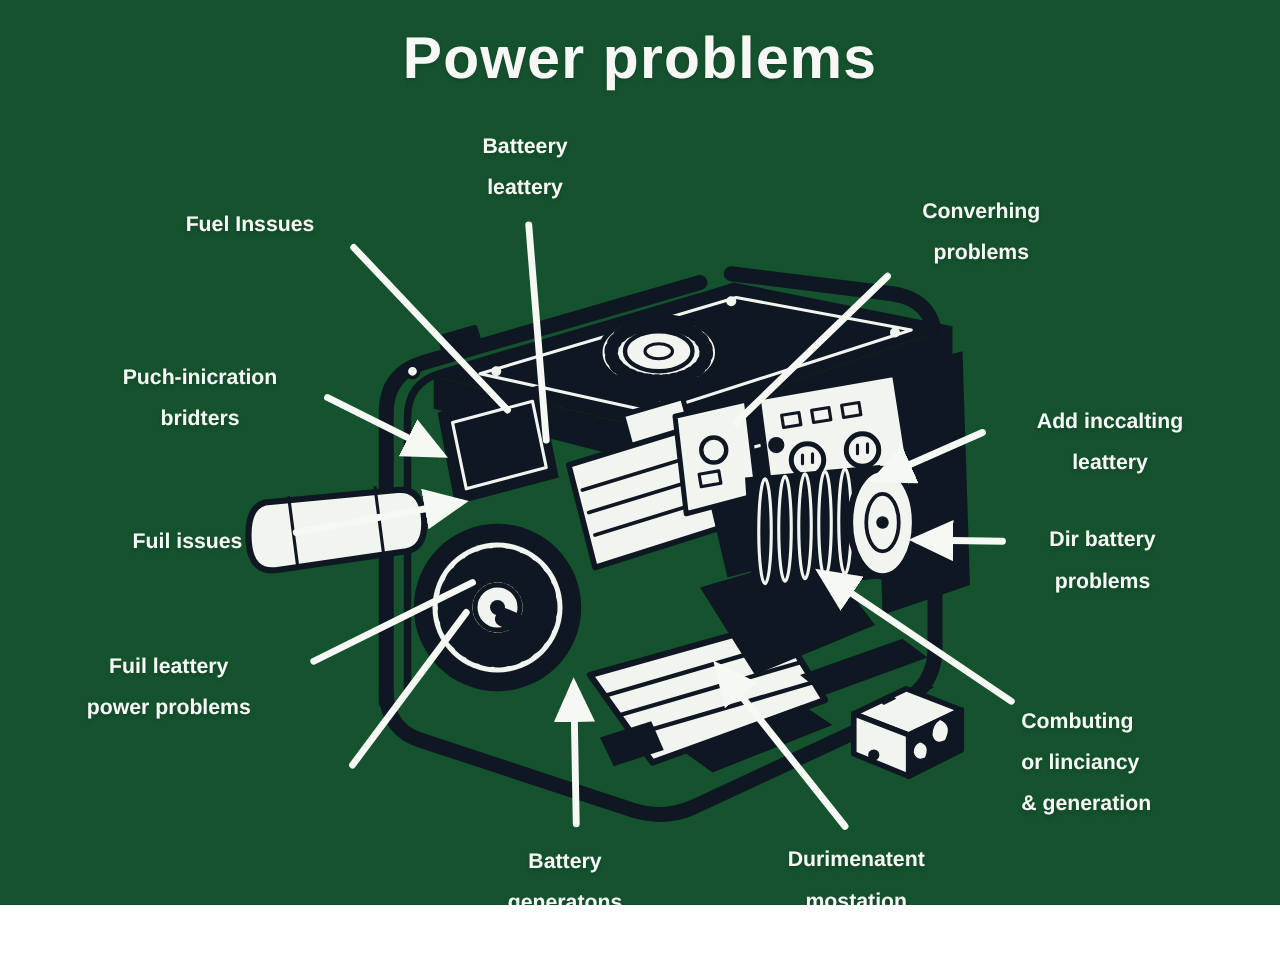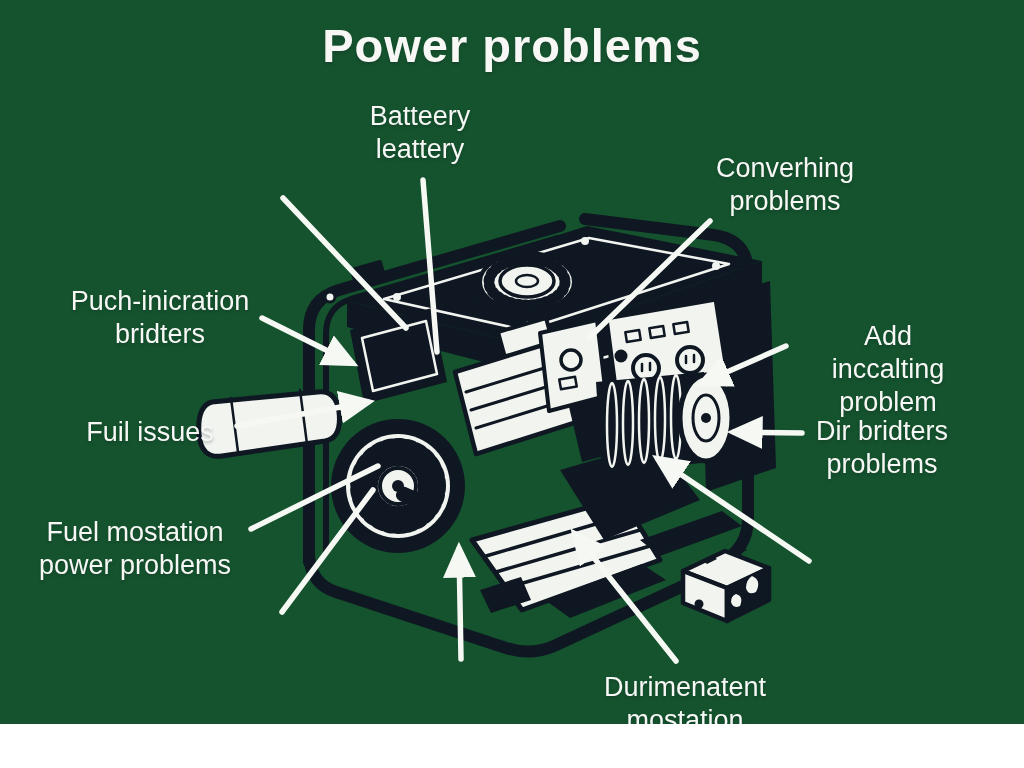--- a/index.html
+++ b/index.html
@@ -20,22 +20,22 @@
     font-weight:800;
     letter-spacing:1px;
     color:#f7f8f5;
     text-shadow:0 2px 3px rgba(25,35,45,.30);
     white-space:pre-line;
   }
   .label{
     position:absolute;
     transform:translateX(-50%);
     text-align:center;
-    font-size:27px;
-    font-weight:400;
+    font-size:17px;
+    font-weight:700;
     line-height:33px;
     color:#f7f8f5;
     text-shadow:0 2px 3px rgba(25,35,45,.30);
     white-space:pre-line;
   }
   .label.align-left{
     transform:none;
     text-align:left;
   }
 </style>
@@ -175,27 +175,33 @@
       <line x1="282" y1="612" x2="373" y2="490"></line>
       <line x1="461" y1="659" x2="459" y2="549" marker-end="url(#arw)"></line>
       <line x1="676" y1="661" x2="575" y2="534" marker-end="url(#arw)"></line>
     </g>
   </svg>
 
   <h1 class="poster-title">Power problems</h1>
 
   <div class="label" style="left:420px;top:100px;">Batteery
 leattery</div>
+  <div class="label" style="left:200px;top:163px;">Fuel Inssues</div>
   <div class="label" style="left:785px;top:152px;">Converhing
 problems</div>
   <div class="label" style="left:160px;top:285px;">Puch-inicration
 bridters</div>
   <div class="label" style="left:888px;top:320px;">Add inccalting
-problem</div>
+leattery</div>
   <div class="label" style="left:150px;top:416px;">Fuil issues</div>
-  <div class="label" style="left:882px;top:415px;">Dir bridters
+  <div class="label" style="left:882px;top:415px;">Dir battery
 problems</div>
-  <div class="label" style="left:135px;top:516px;">Fuel mostation
+  <div class="label" style="left:135px;top:516px;">Fuil leattery
 power problems</div>
+  <div class="label align-left" style="left:817px;top:560px;">Combuting
+or linciancy
+&amp; generation</div>
+  <div class="label" style="left:452px;top:672px;">Battery
+generatons</div>
   <div class="label" style="left:685px;top:671px;">Durimenatent
 mostation</div>
 
 </div>
 
 </body></html>

